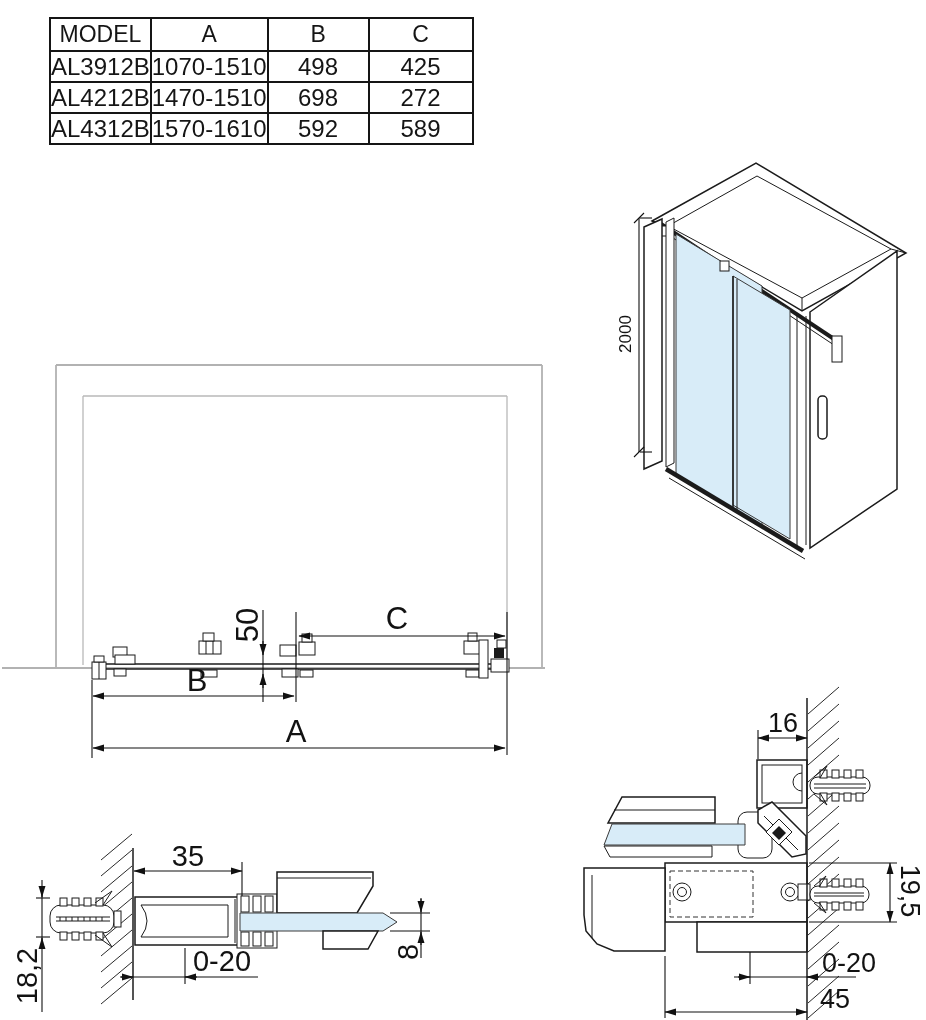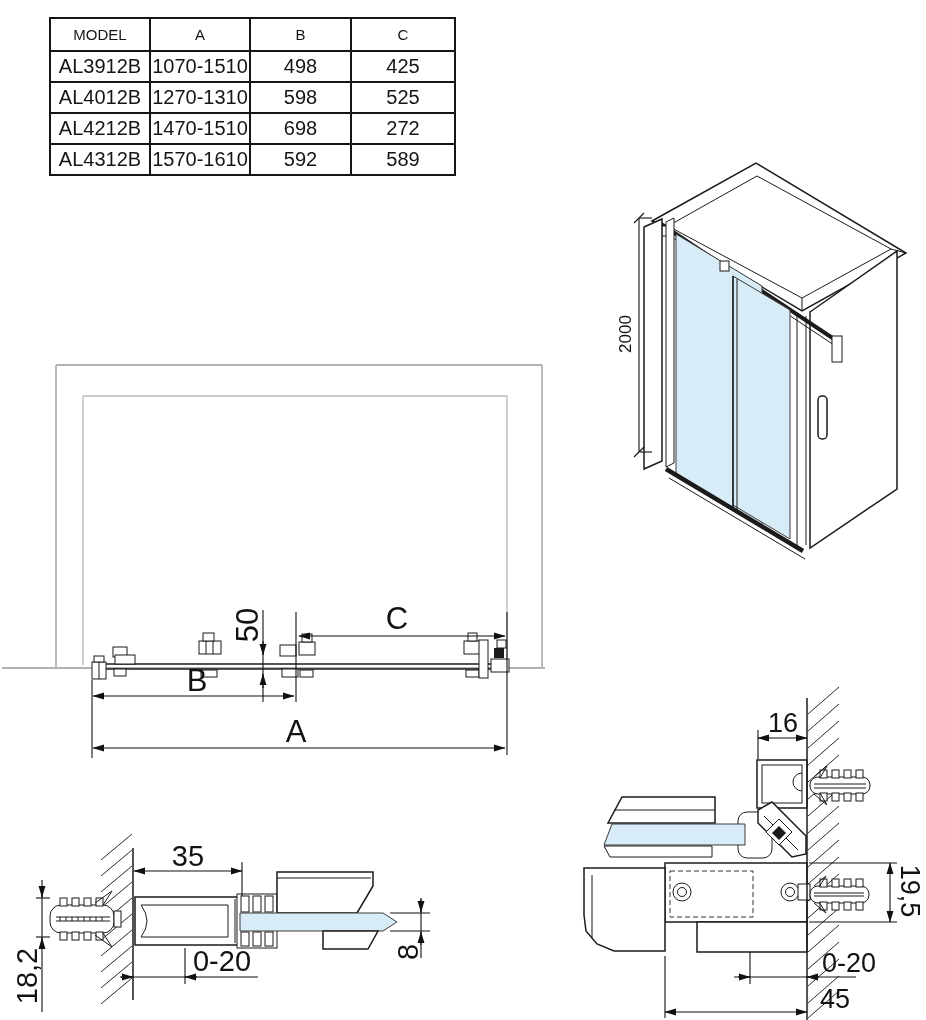--- a/index.html
+++ b/index.html
@@ -2,22 +2,22 @@
 <html><head>
 <meta charset="utf-8">
 <style>
   html,body{margin:0;padding:0;background:#fff;}
   #canvas{position:relative;width:926px;height:1020px;background:#fff;overflow:hidden;
           font-family:"Liberation Sans", sans-serif;color:#111;}
   
   #spec-table{position:absolute;left:49px;top:17px;border-collapse:collapse;table-layout:fixed;}
   #spec-table th,#spec-table td{border:2px solid #151515;text-align:center;vertical-align:middle;
      font-weight:400;color:#151515;padding:0;overflow:hidden;white-space:nowrap;}
-  #spec-table th{height:31px;font-size:15px;}
-  #spec-table td{height:29px;font-size:20px;}
+  #spec-table th{height:31px;font-size:23px;}
+  #spec-table td{height:29px;font-size:24px;}
   .cw-model{width:100px}.cw-a{width:100px}.cw-b{width:101px}.cw-c{width:104px}
   
   svg{position:absolute;left:0;top:0;}
   .ln{stroke:#1b1b1b;stroke-width:1.5;fill:none;stroke-linejoin:miter;}
   .lnw{stroke:#1b1b1b;stroke-width:1.5;fill:#fff;stroke-linejoin:miter;}
   .thin{stroke:#1b1b1b;stroke-width:1;fill:none;}
   .thinw{stroke:#1b1b1b;stroke-width:1;fill:#fff;}
   .gray{stroke:#b2b2b2;stroke-width:1.8;fill:none;}
   .grayi{stroke:#b8b8b8;stroke-width:1.3;fill:none;}
   .dim{stroke:#111;stroke-width:1.1;fill:none;}
@@ -49,26 +49,20 @@
         <th>B</th>
         <th>C</th>
       </tr>
     </thead>
     <tbody>
       <tr>
         <td>AL3912B</td>
         <td>1070-1510</td>
         <td>498</td>
         <td>425</td>
-      </tr>
-      <tr>
-        <td>AL4012B</td>
-        <td>1270-1310</td>
-        <td>598</td>
-        <td>525</td>
       </tr>
       <tr>
         <td>AL4212B</td>
         <td>1470-1510</td>
         <td>698</td>
         <td>272</td>
       </tr>
       <tr>
         <td>AL4312B</td>
         <td>1570-1610</td>

